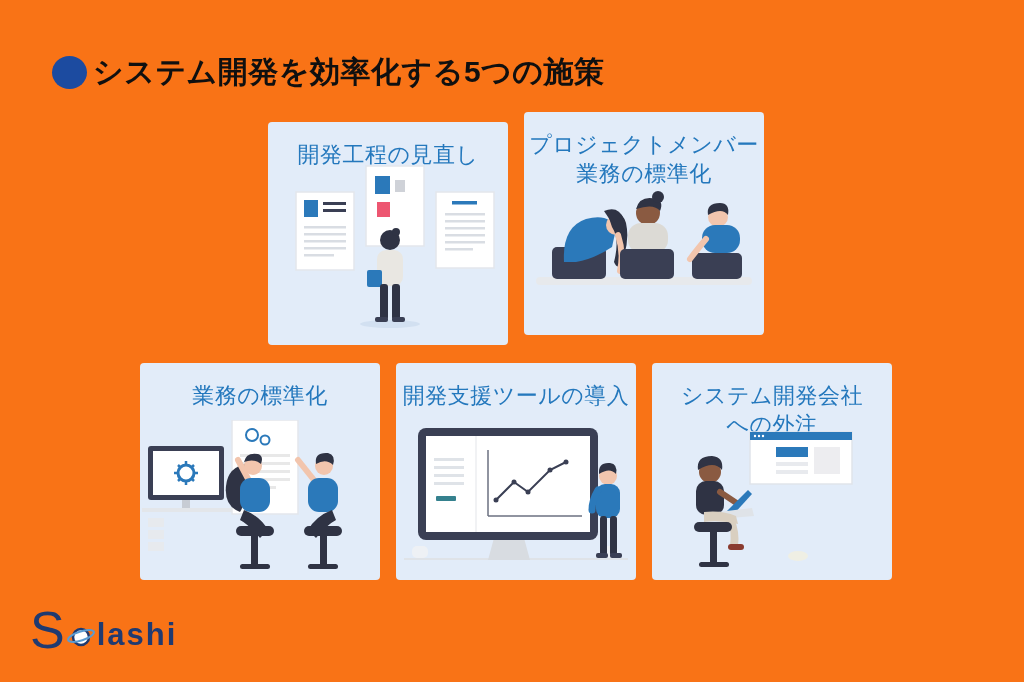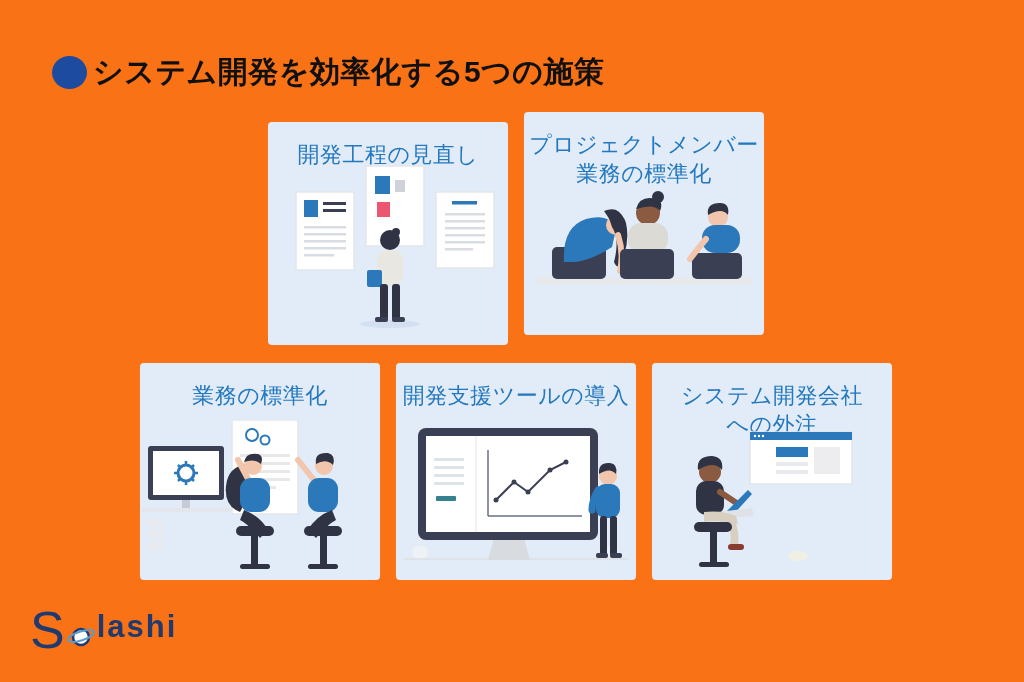--- a/index.html
+++ b/index.html
@@ -35,21 +35,21 @@
   .card4 { left:396px; top:363px; width:240px; height:217px; }
   .card5 { left:652px; top:363px; width:240px; height:217px; }
   .illus { position:absolute; left:0; }
   .card1 .illus { top:42px; }
   .card2 .illus { top:55px; }
   .card3 .illus, .card4 .illus, .card5 .illus { top:57px; }
   
   .logo { position:absolute; left:30px; top:608px; display:flex; align-items:flex-end; color:#203a70; }
   .logo-s { font-size:52px; line-height:0.88; font-weight:400; color:#203a70; }
   .logo-planet { margin:0 1px 5px 1px; }
-  .logo-rest { font-size:31px; font-weight:bold; letter-spacing:2px; line-height:1; margin-bottom:12px; }
+  .logo-rest { font-size:31px; font-weight:bold; letter-spacing:2px; line-height:1; margin-bottom:4px; }
 </style>
 </head>
 <body>
 
 <div class="canvas">
 
   <div class="header">
     <span class="bullet"></span>
     <span class="page-title">システム開発を効率化する5つの施策</span>
   </div>

